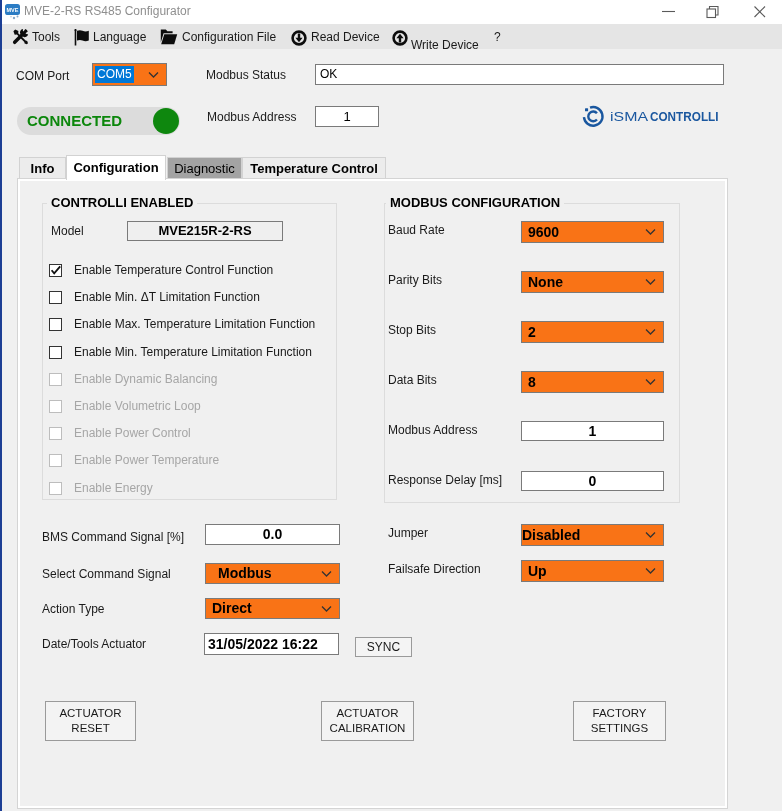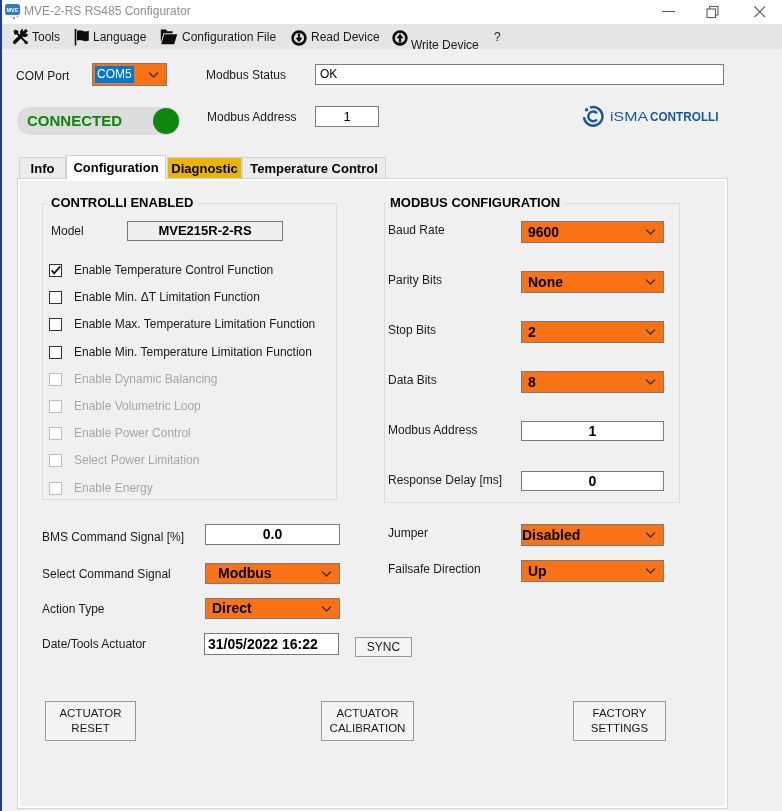--- a/index.html
+++ b/index.html
@@ -102,21 +102,21 @@
   </g>
   <rect x="5.0" y="4.2" width="3.1" height="3.1" rx="0.6" fill="#1a579f"></rect>
   <text x="30" y="16.8" font-size="13.5" fill="#1a579f" font-family="Liberation Sans" textLength="38" lengthAdjust="spacingAndGlyphs">iSMA</text>
   <text x="70" y="16.8" font-size="13.5" fill="#1a579f" font-family="Liberation Sans" font-weight="bold" textLength="68.5" lengthAdjust="spacingAndGlyphs">CONTROLLI</text>
 </svg>
 
 <div class="abs" style="left:17px;top:178px;width:711px;height:631px;border:1px solid #d4d4d4;box-shadow:inset 0 0 0 2px #ffffff;"></div>
 
 <div class="abs" style="left:19px;top:157px;width:47px;height:21px;background:#ececec;border:1px solid #d2d2d2;border-bottom:none;font-size:13px;font-weight:bold;text-align:center;line-height:21px;">Info</div>
 <div class="abs" style="left:66px;top:155px;width:100px;height:25px;background:#ffffff;border:1px solid #d2d2d2;border-bottom:none;font-size:13px;font-weight:bold;text-align:center;line-height:23px;z-index:3;">Configuration</div>
-<div class="abs" style="left:167px;top:157px;width:75px;height:21px;background:#eab308;border:1px solid #d2d2d2;border-bottom:none;font-size:13px;font-weight:bold;text-align:center;line-height:21px;">Diagnostic</div>
+<div class="abs" style="left:167px;top:157px;width:75px;height:21px;background:#a3a3a3;border:1px solid #d2d2d2;border-bottom:none;font-size:13px;font-weight:normal;text-align:center;line-height:21px;">Diagnostic</div>
 <div class="abs" style="left:242px;top:157px;width:144px;height:21px;background:#ececec;border:1px solid #d2d2d2;border-bottom:none;font-size:13px;font-weight:bold;text-align:center;line-height:21px;">Temperature Control</div>
 
 <div class="abs" style="left:42px;top:203px;width:295px;height:297px;border:1px solid #dcdcdc;"></div>
 <div class="abs" style="left:47px;top:195px;background:#f0f0f0;padding:0 4px;font-size:13px;font-weight:bold;color:#000;">CONTROLLI ENABLED</div>
 
 <div class="abs lbl" style="left:51px;top:224px;">Model</div>
 <div class="abs tb" style="left:127px;top:221px;width:156px;height:20px;background:#efefef;font-size:13px;font-weight:bold;text-align:center;line-height:18px;">MVE215R-2-RS</div>
 
 <div id="cbs">
     <div class="abs" style="left:49px;top:264px;width:13px;height:13px;background:#fff;border:1.5px solid #333333;"></div>
@@ -130,21 +130,21 @@
     <div class="abs" style="left:74px;top:317px;font-size:12px;color:#1a1a1a;white-space:nowrap;">Enable Max. Temperature Limitation Function</div>
     <div class="abs" style="left:49px;top:346px;width:13px;height:13px;background:#fff;border:1.5px solid #333333;"></div>
     <div class="abs" style="left:74px;top:345px;font-size:12px;color:#1a1a1a;white-space:nowrap;">Enable Min. Temperature Limitation Function</div>
     <div class="abs" style="left:49px;top:373px;width:13px;height:13px;background:#fff;border:1.5px solid #bdbdbd;"></div>
     <div class="abs" style="left:74px;top:372px;font-size:12px;color:#a6a6a6;white-space:nowrap;">Enable Dynamic Balancing</div>
     <div class="abs" style="left:49px;top:400px;width:13px;height:13px;background:#fff;border:1.5px solid #bdbdbd;"></div>
     <div class="abs" style="left:74px;top:399px;font-size:12px;color:#a6a6a6;white-space:nowrap;">Enable Volumetric Loop</div>
     <div class="abs" style="left:49px;top:427px;width:13px;height:13px;background:#fff;border:1.5px solid #bdbdbd;"></div>
     <div class="abs" style="left:74px;top:426px;font-size:12px;color:#a6a6a6;white-space:nowrap;">Enable Power Control</div>
     <div class="abs" style="left:49px;top:454px;width:13px;height:13px;background:#fff;border:1.5px solid #bdbdbd;"></div>
-    <div class="abs" style="left:74px;top:453px;font-size:12px;color:#a6a6a6;white-space:nowrap;">Select Power Limitation</div>
+    <div class="abs" style="left:74px;top:453px;font-size:12px;color:#a6a6a6;white-space:nowrap;">Enable Power Temperature</div>
     <div class="abs" style="left:49px;top:482px;width:13px;height:13px;background:#fff;border:1.5px solid #bdbdbd;"></div>
     <div class="abs" style="left:74px;top:481px;font-size:12px;color:#a6a6a6;white-space:nowrap;">Enable Energy</div>
   </div>
 
 <div class="abs" style="left:384px;top:203px;width:296px;height:300px;border:1px solid #dcdcdc;"></div>
 <div class="abs" style="left:386px;top:195px;background:#f0f0f0;padding:0 4px;font-size:13px;font-weight:bold;color:#000;">MODBUS CONFIGURATION</div>
 
 <div class="abs lbl" style="left:388px;top:223px;">Baud Rate</div>
 <div class="abs lbl" style="left:388px;top:273px;">Parity Bits</div>
 <div class="abs lbl" style="left:388px;top:323px;">Stop Bits</div>

